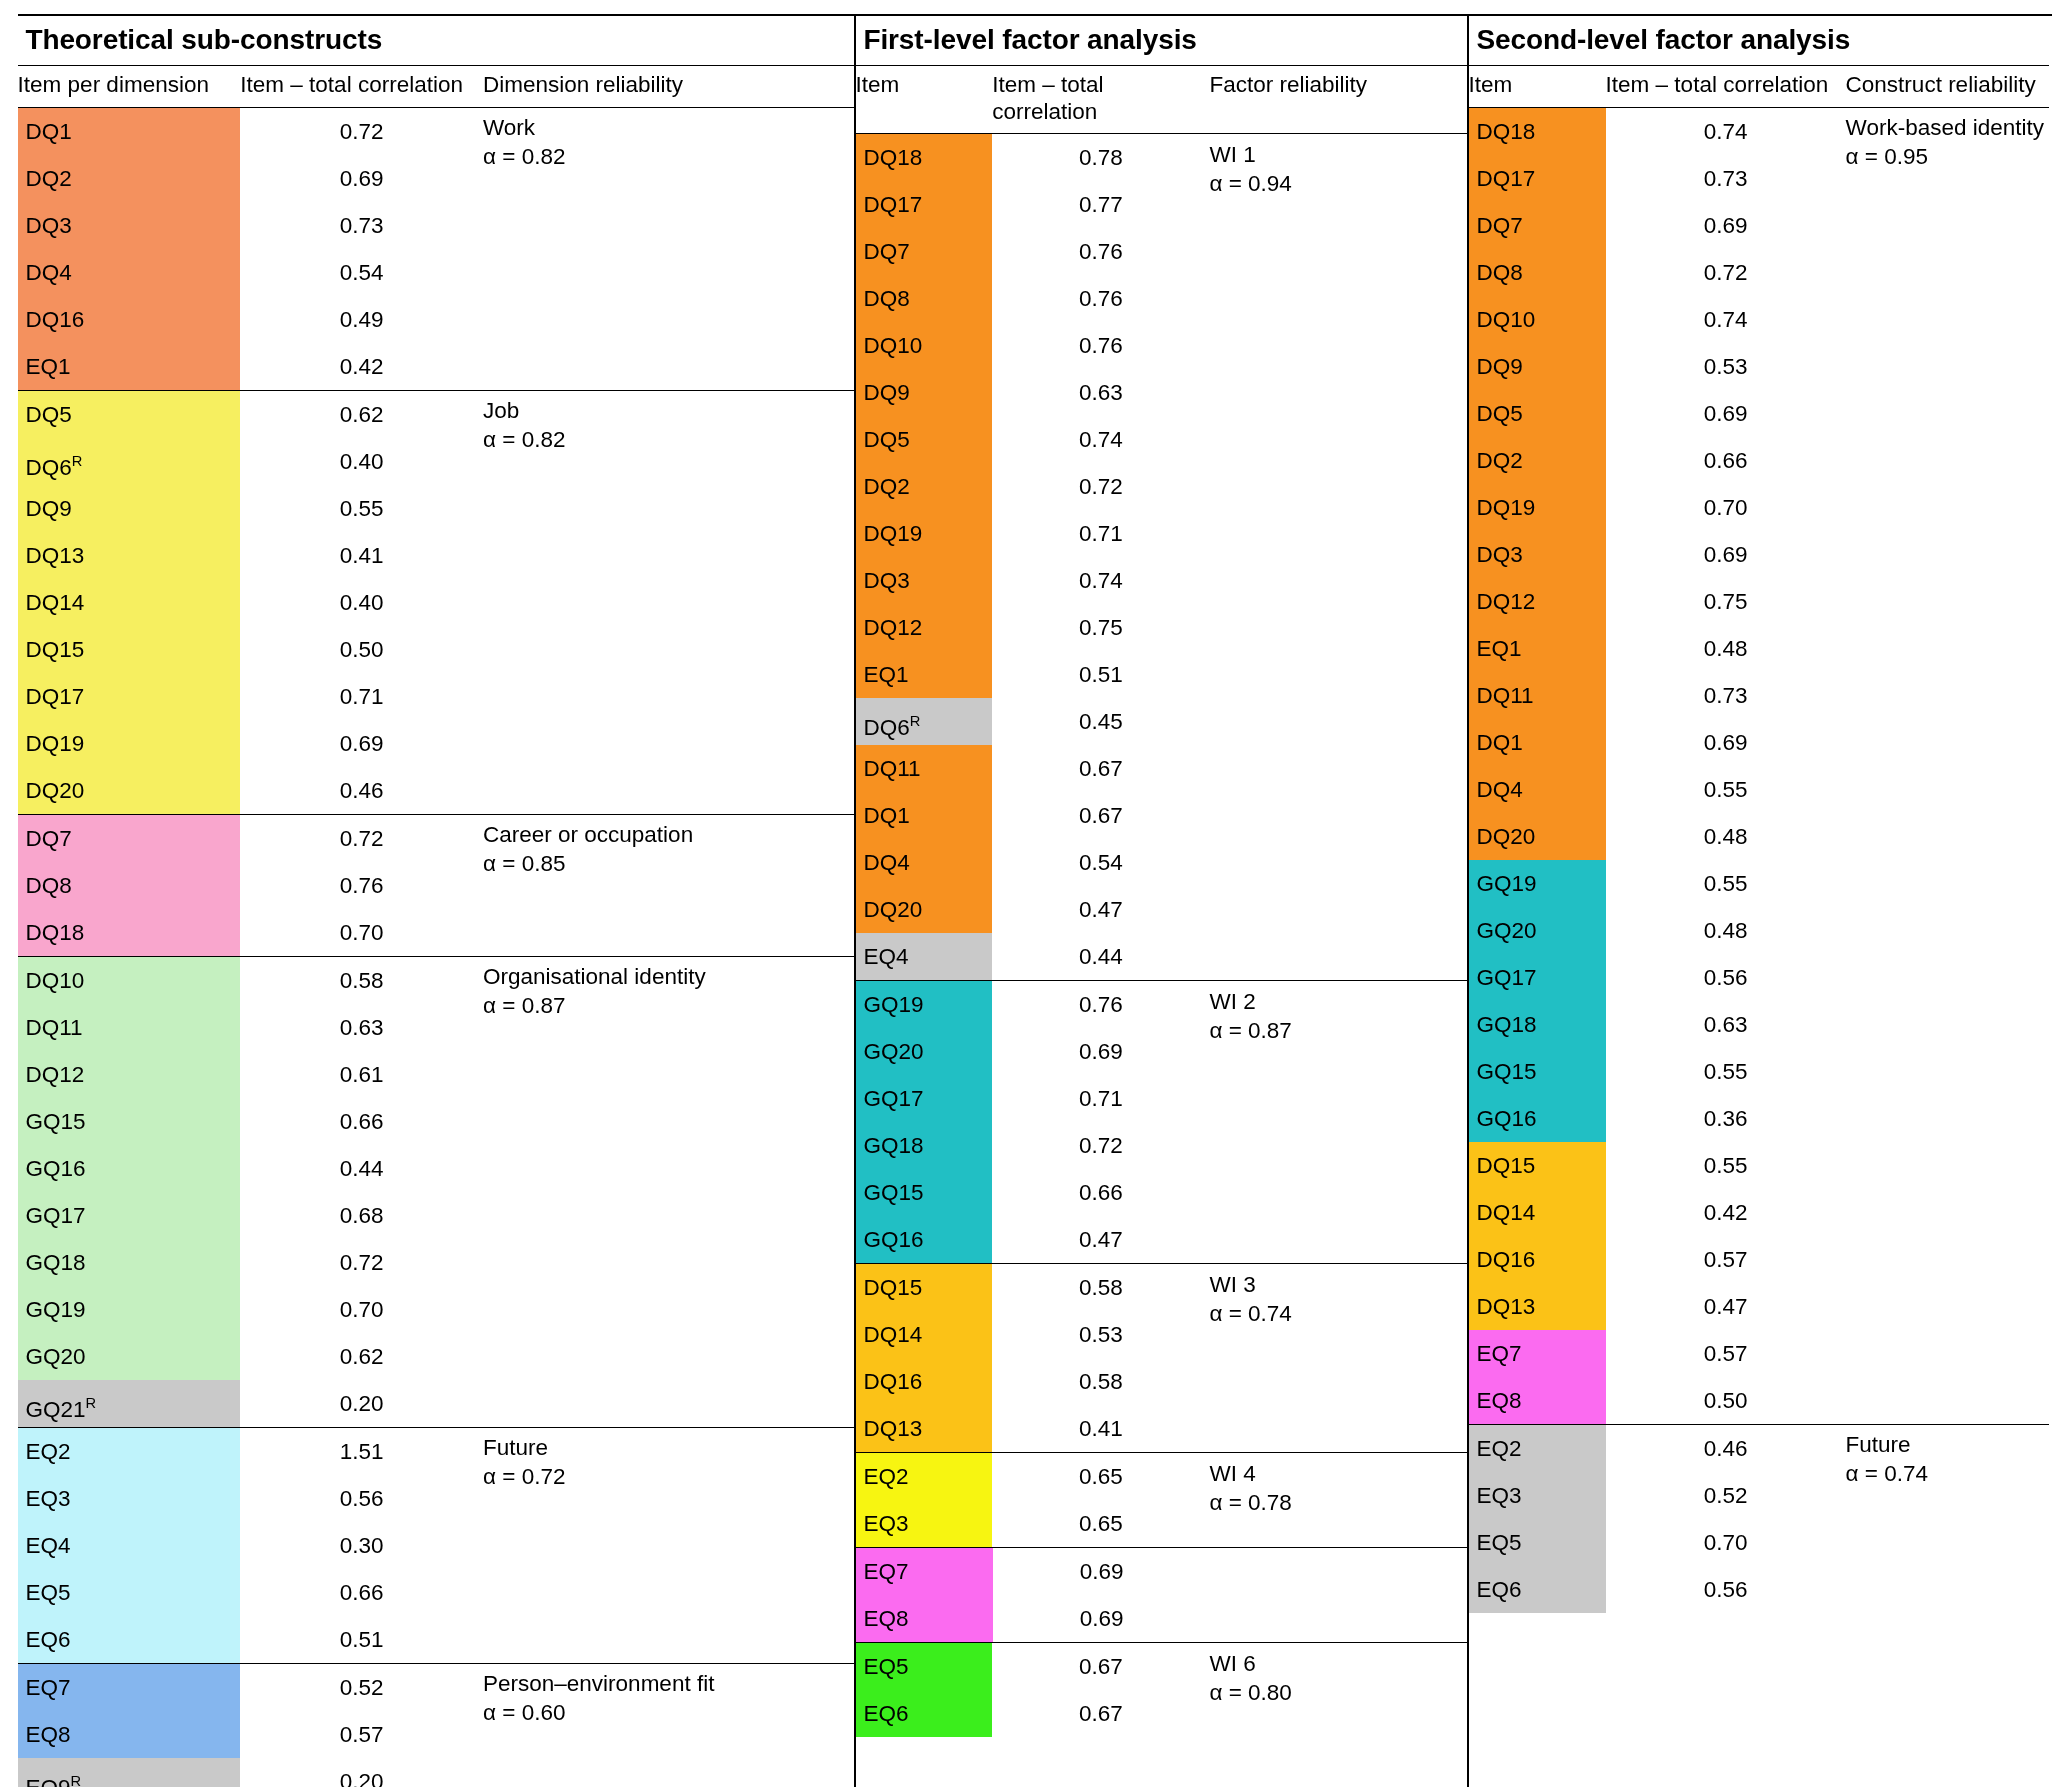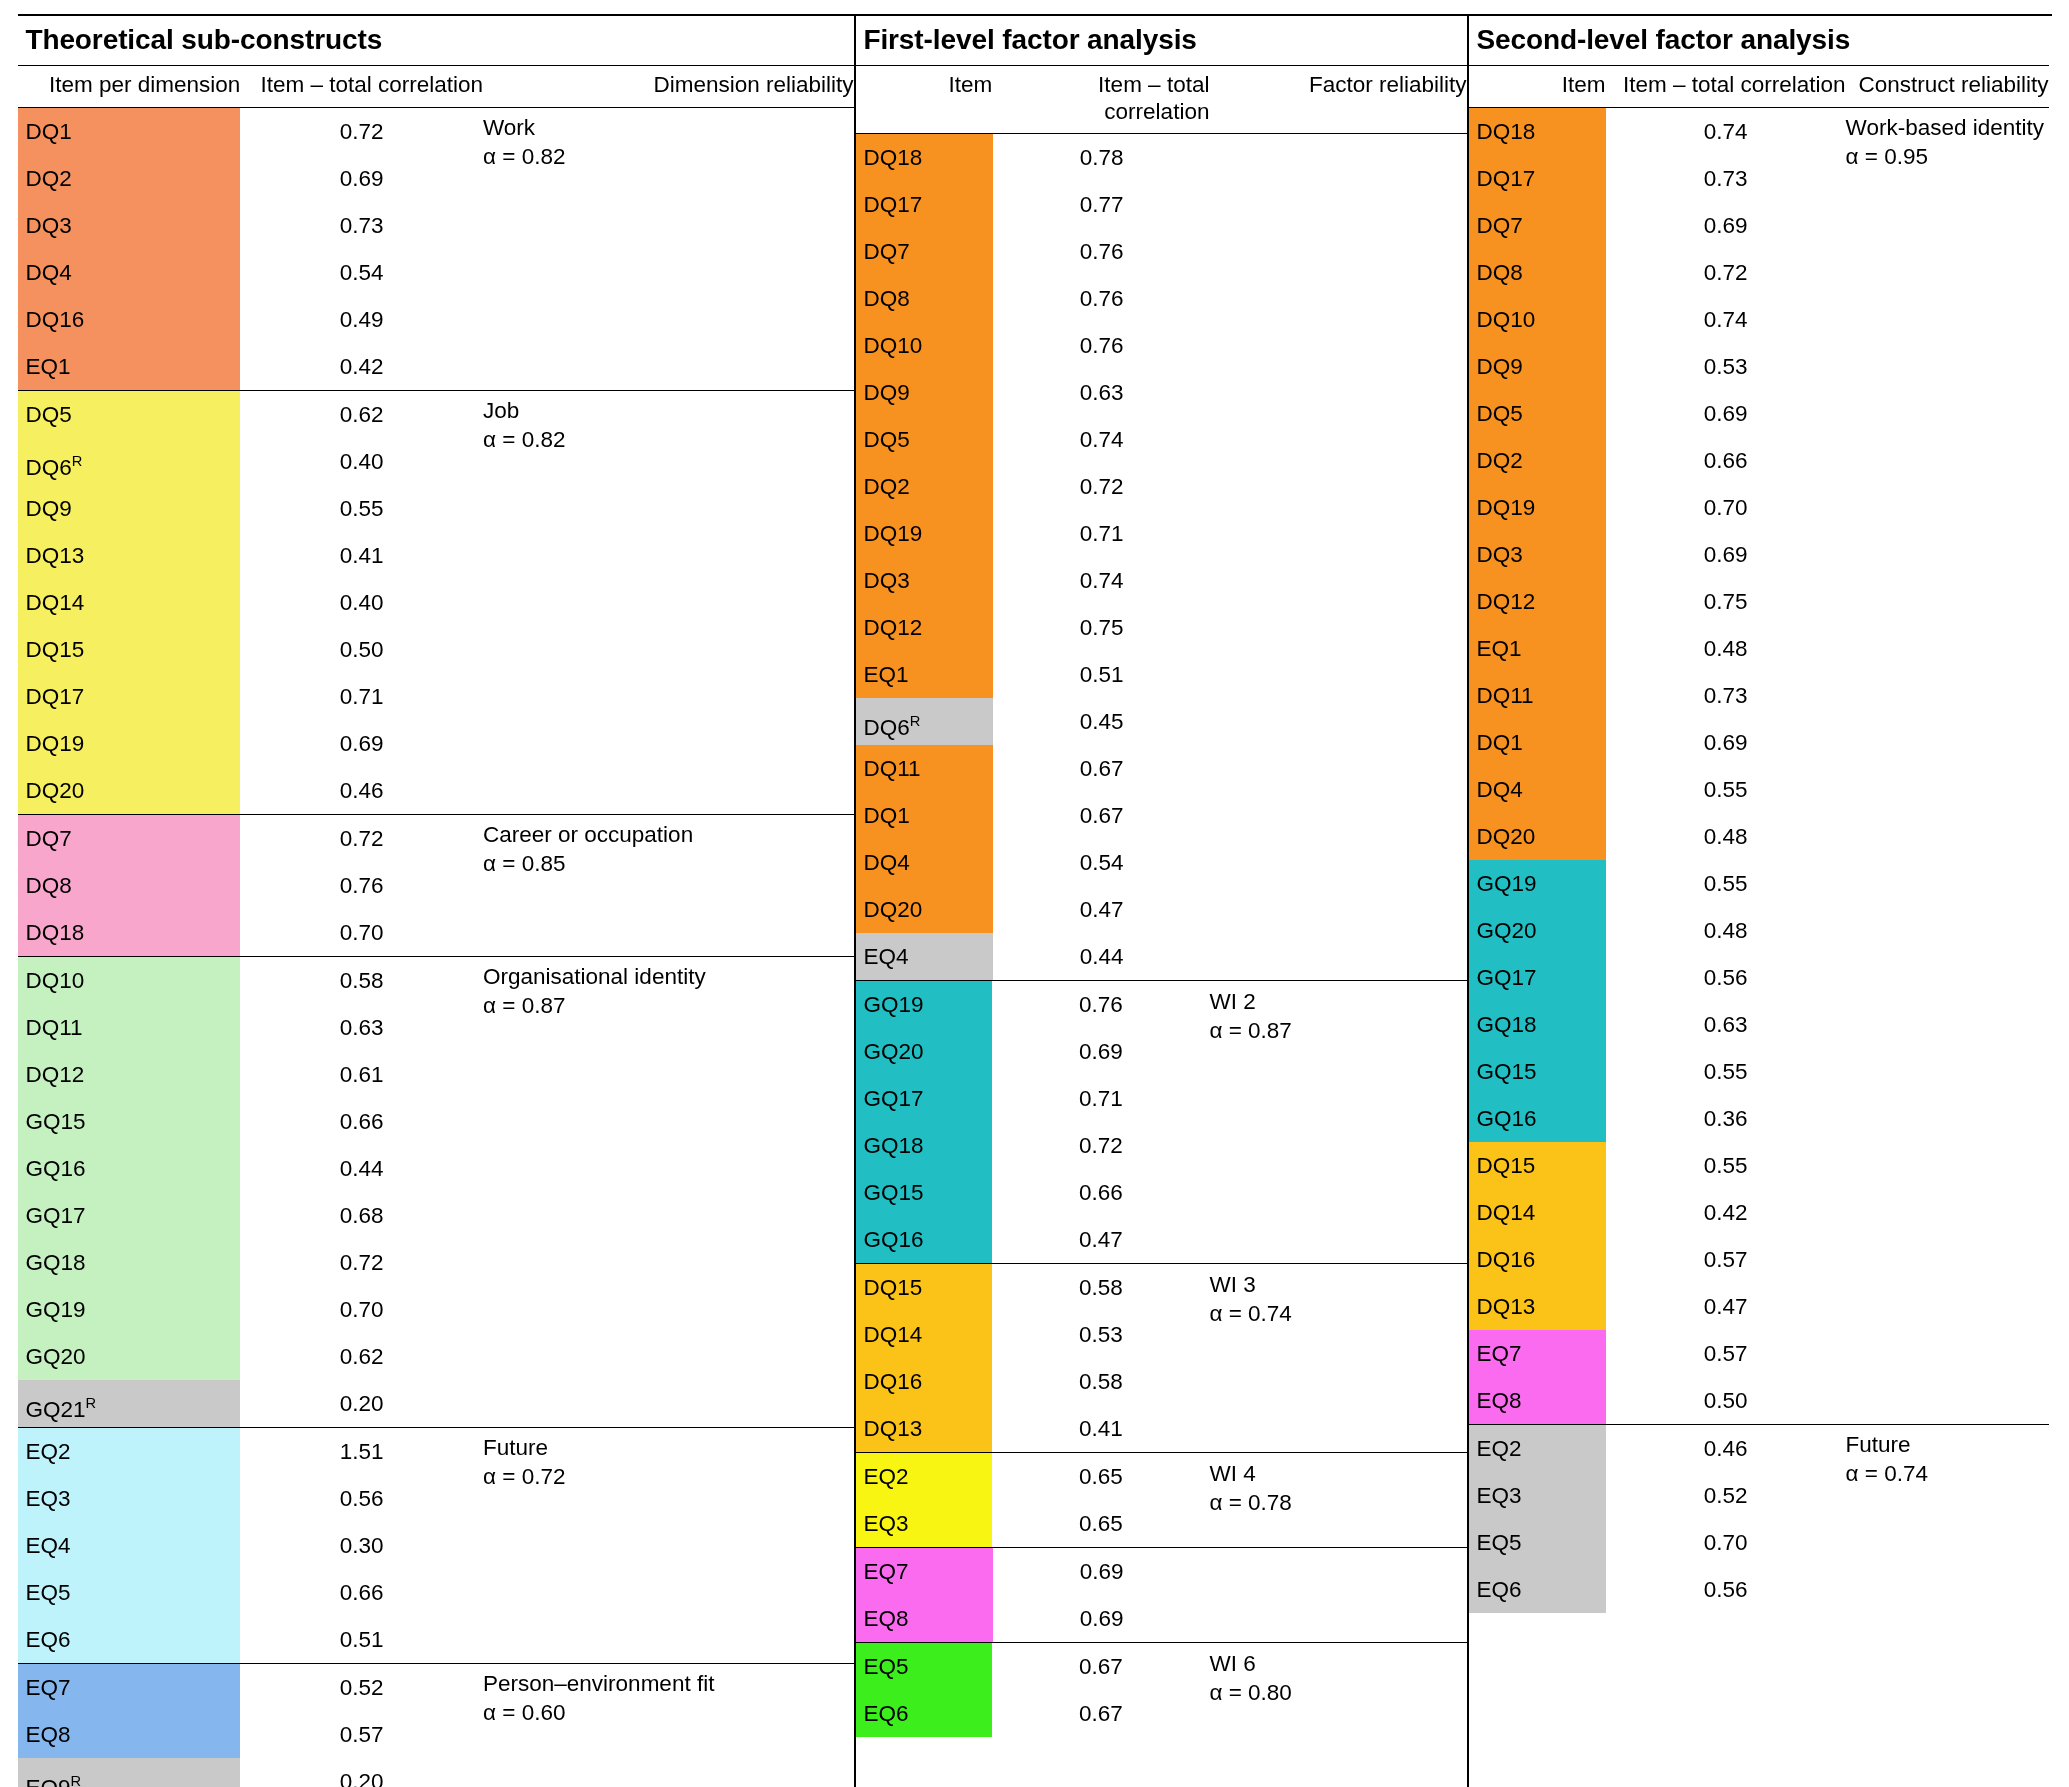--- a/index.html
+++ b/index.html
@@ -39,21 +39,21 @@
     border-bottom: 1.5px solid #000;
     letter-spacing: -0.1px;
   }
   .col-heads {
     display: flex;
     border-bottom: 1.5px solid #000;
     padding: 5.9px 0 7.8px 0;
   }
   .col-heads .ch {
     font-size: 22.5px;
-    text-align: right;
+    text-align: left;
     line-height: 1.18;
   }
   .rows { }
   .grp {
     display: flex;
     border-bottom: 1.5px solid #000;
   }
   .grp:last-child { border-bottom: none; }
   .grp-items {
     display: flex;
@@ -289,20 +289,24 @@
               <div class="cell val-cell">0.71</div>
               <div class="cell val-cell">0.74</div>
               <div class="cell val-cell">0.75</div>
               <div class="cell val-cell">0.51</div>
               <div class="cell val-cell">0.45</div>
               <div class="cell val-cell">0.67</div>
               <div class="cell val-cell">0.67</div>
               <div class="cell val-cell">0.54</div>
               <div class="cell val-cell">0.47</div>
               <div class="cell val-cell">0.44</div>
+            </div>
+            <div class="grp-rel c-rel">
+              <div>WI 1</div>
+              <div>α = 0.94</div>
             </div>
           </div>
           <div class="grp">
             <div class="grp-items c-item">
               <div class="cell item-cell" style="background: rgb(33, 191, 196);">GQ19</div>
               <div class="cell item-cell" style="background: rgb(33, 191, 196);">GQ20</div>
               <div class="cell item-cell" style="background: rgb(33, 191, 196);">GQ17</div>
               <div class="cell item-cell" style="background: rgb(33, 191, 196);">GQ18</div>
               <div class="cell item-cell" style="background: rgb(33, 191, 196);">GQ15</div>
               <div class="cell item-cell" style="background: rgb(33, 191, 196);">GQ16</div>

